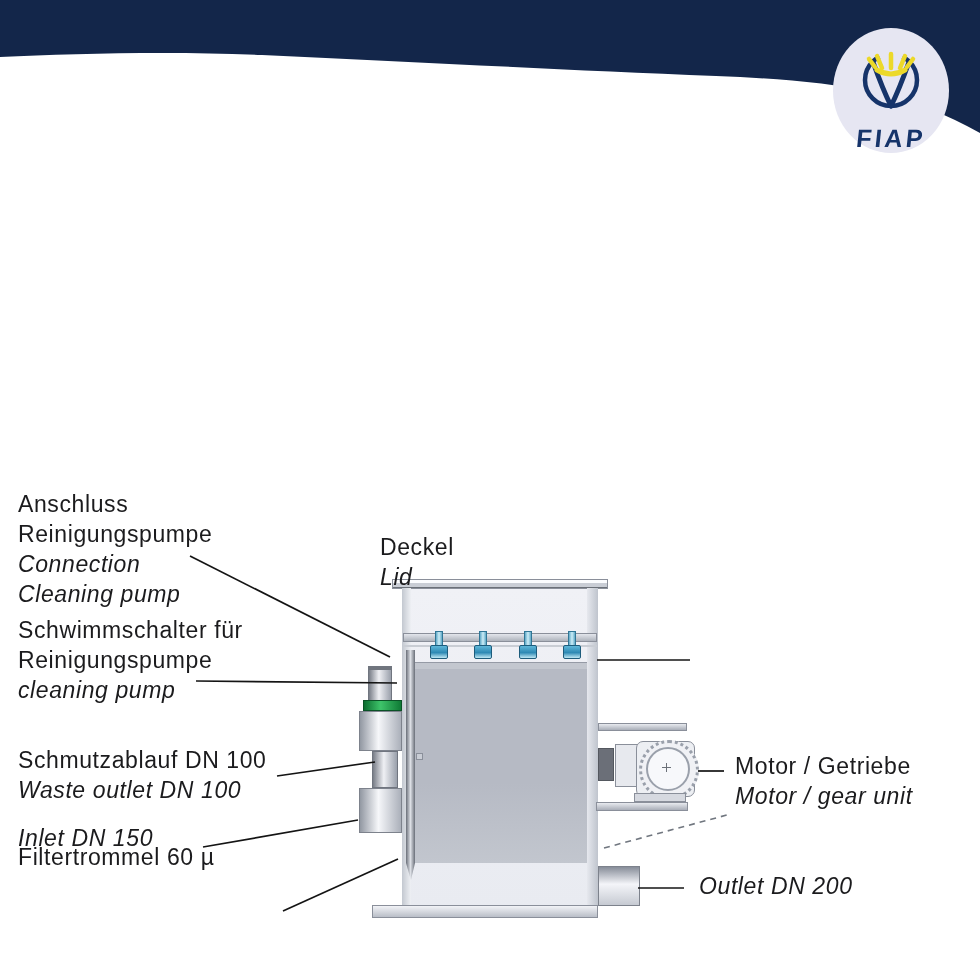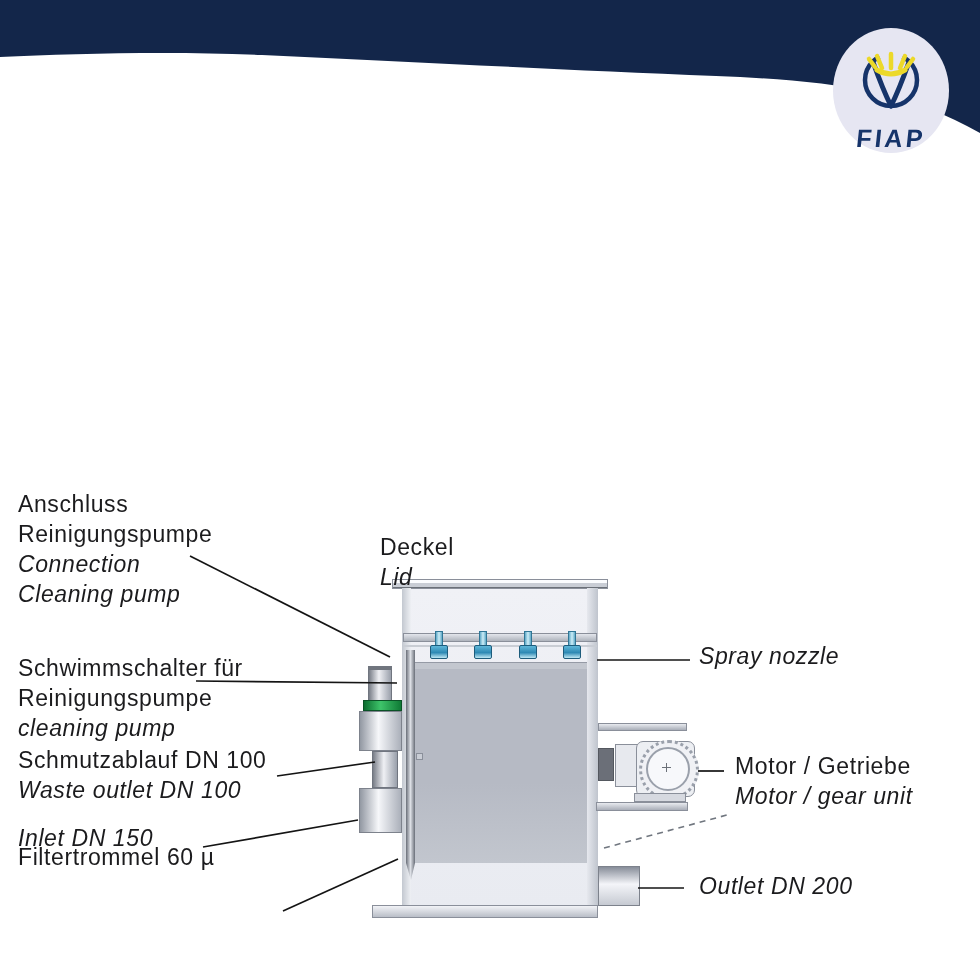--- a/index.html
+++ b/index.html
@@ -158,41 +158,40 @@
     <div class="it">Lid</div>
   </div>
 
   <div class="lbl" style="left:18px;top:489px">
     <div>Anschluss</div>
     <div>Reinigungspumpe</div>
     <div class="it">Connection</div>
     <div class="it">Cleaning pump</div>
   </div>
 
-  <div class="lbl" style="left:18px;top:653px">
+  <div class="lbl" style="left:18px;top:615px">
     <div>Schwimmschalter für</div>
     <div>Reinigungspumpe</div>
     <div class="it">cleaning pump</div>
   </div>
 
   <div class="lbl" style="left:18px;top:745px">
     <div>Schmutzablauf DN 100</div>
     <div class="it">Waste outlet DN 100</div>
   </div>
 
   <div class="lbl" style="left:18px;top:823px">
     <div class="it">Inlet DN 150</div>
   </div>
 
   <div class="lbl" style="left:18px;top:842px">
     <div>Filtertrommel 60 µ</div>
   </div>
 
   <div class="lbl" style="left:699px;top:641px">
-    <div class="it">Spray nozzle</div>
   </div>
 
   <div class="lbl" style="left:735px;top:751px">
     <div>Motor / Getriebe</div>
     <div class="it">Motor / gear unit</div>
   </div>
 
   <div class="lbl" style="left:699px;top:871px">
     <div class="it">Outlet DN 200</div>
   </div>

